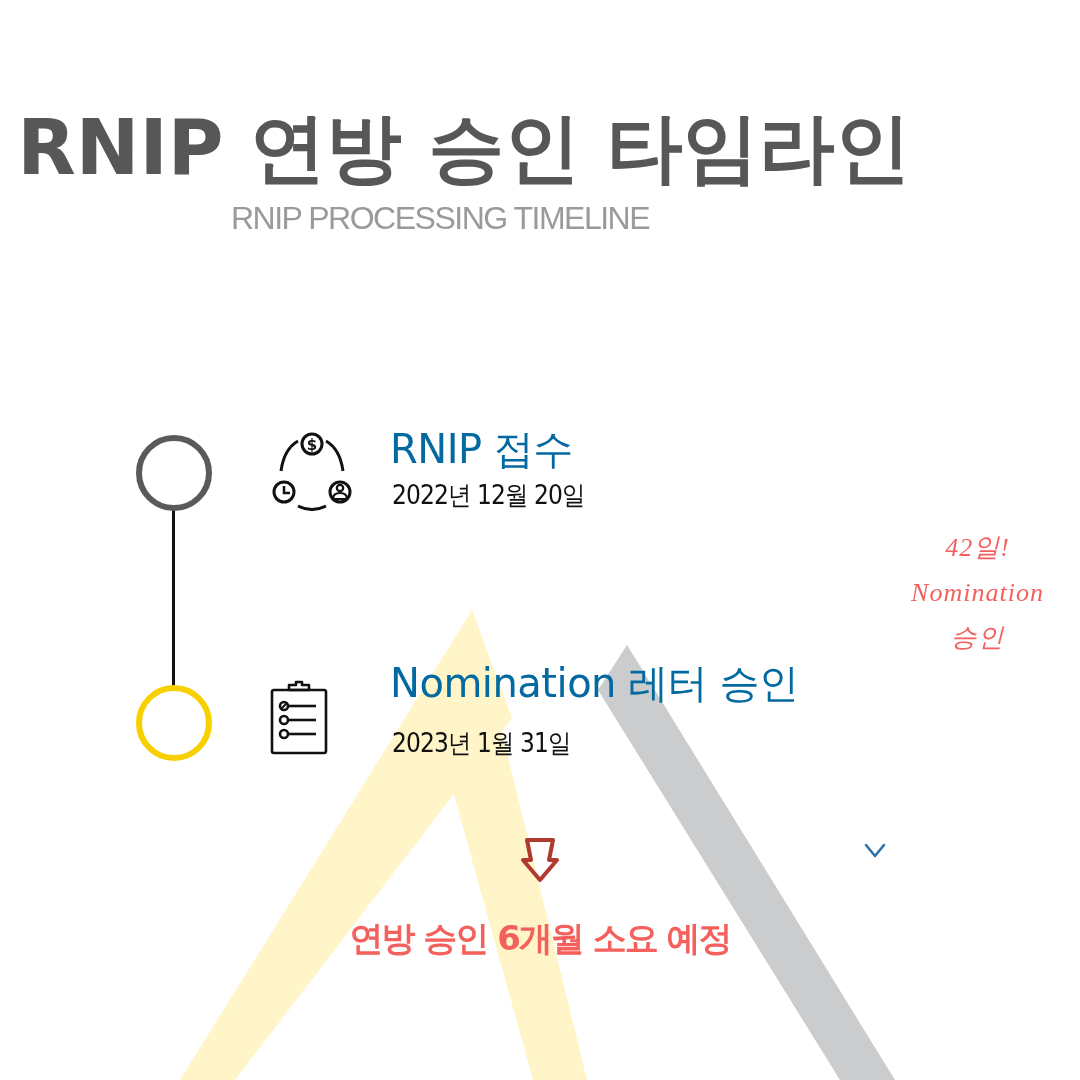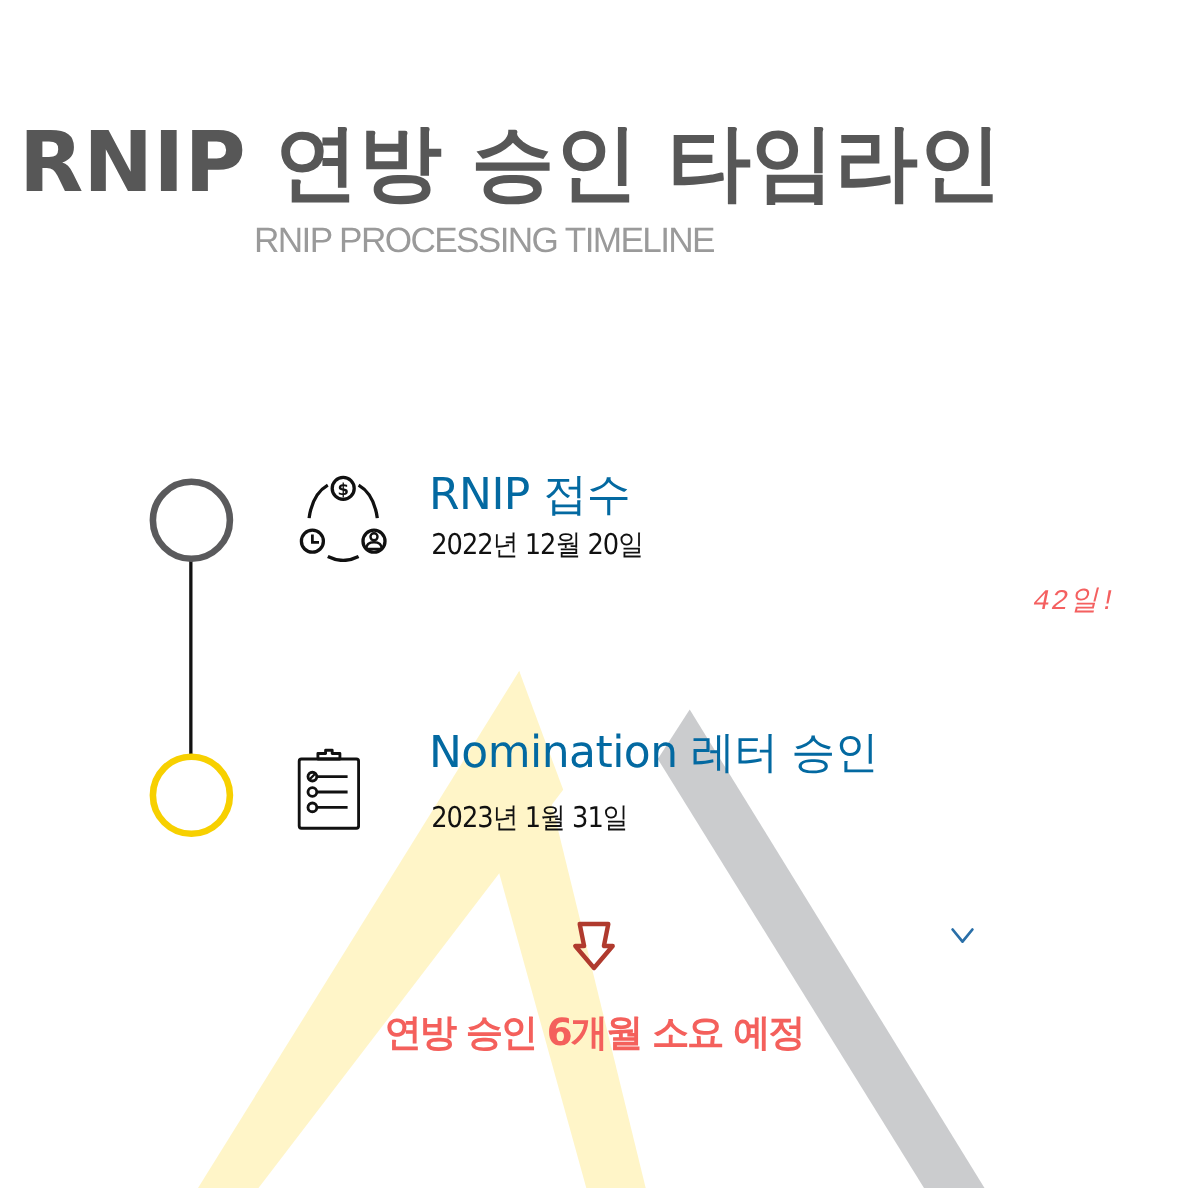--- a/index.html
+++ b/index.html
@@ -41,21 +41,21 @@
       font-family: "DejaVu Sans", sans-serif; transform: scaleX(0.9); transform-origin: left center;
     }
     .st-1 { top: 422px; }
     .sd-1 { top: 478px; }
     .st-2 { top: 656px; }
     .sd-2 { top: 726px; }
     .duration-arrow { position: absolute; left: 860px; top: 300px; width: 30px; height: 565px; z-index: 2; }
     .duration-note {
       position: absolute; left: 885px; top: 525px; width: 185px; text-align: center;
       color: #f46060; font-size: 26px; line-height: 45px; z-index: 3;
-      font-family: Liberation Mono, monospace; font-style: italic; letter-spacing: 1px;
+      font-family: Liberation Serif, serif; font-style: italic; letter-spacing: 1px;
     }
     .down-arrow { position: absolute; left: 519px; top: 836px; width: 42px; height: 48px; z-index: 3; }
     .conclusion {
       position: absolute; left: 0; width: 1080px; top: 916px; text-align: center;
       font-size: 34px; font-weight: 700; color: #f4605c; z-index: 3;
       font-family: "DejaVu Sans", sans-serif; letter-spacing: -2px;
     }
   </style>
 </head>
 <body>
@@ -114,19 +114,21 @@
       <stop offset="45%" stop-color="#4a8a7a"></stop>
       <stop offset="100%" stop-color="#2a6fa8"></stop>
     </linearGradient>
   </defs>
   <line x1="15" y1="5" x2="15" y2="555" stroke="url(#arrowGrad)" stroke-width="2.5"></line>
   <path d="M6 545 L15 556 L24 545" fill="none" stroke="#2a6fa8" stroke-width="2.5" stroke-linecap="round" stroke-linejoin="round"></path>
 </svg>
 
 <div class="duration-note">
   <div>42일!</div>
+  <div>Nomination</div>
+  <div>승인</div>
 </div>
 
 <svg class="down-arrow" viewBox="0 0 42 48">
   <path d="M8 4 H34 L30 24 H38 L21 44 L4 24 H12 Z" fill="none" stroke="#b03a2e" stroke-width="4" stroke-linejoin="round"></path>
 </svg>
 
 <div class="conclusion">연방 승인 6개월 소요 예정</div>
 
 </body></html>

